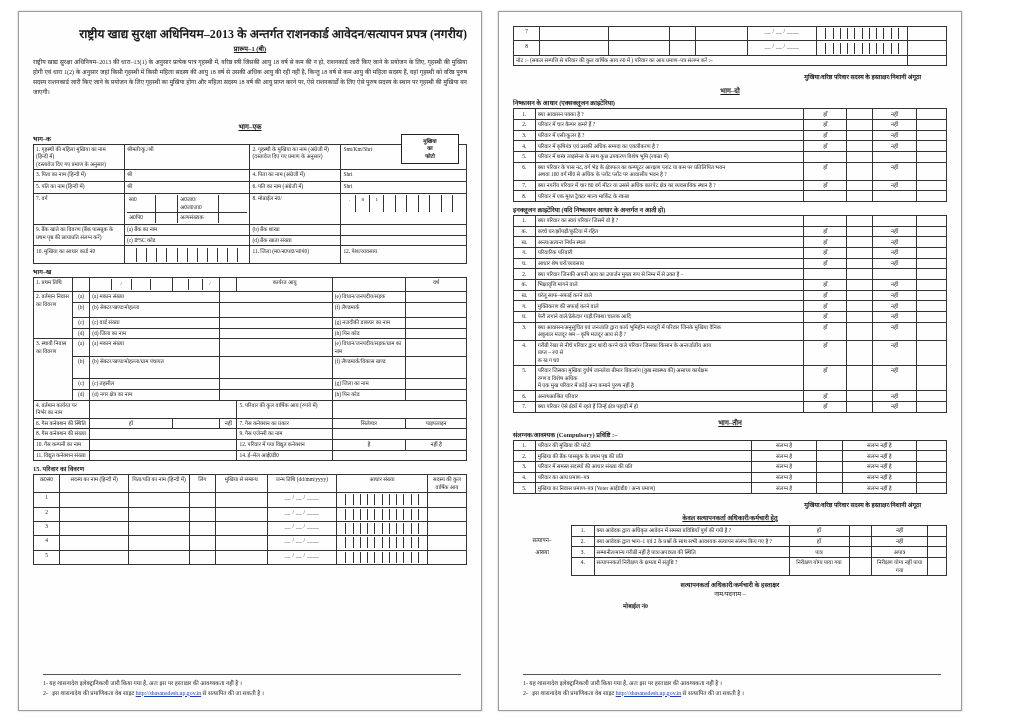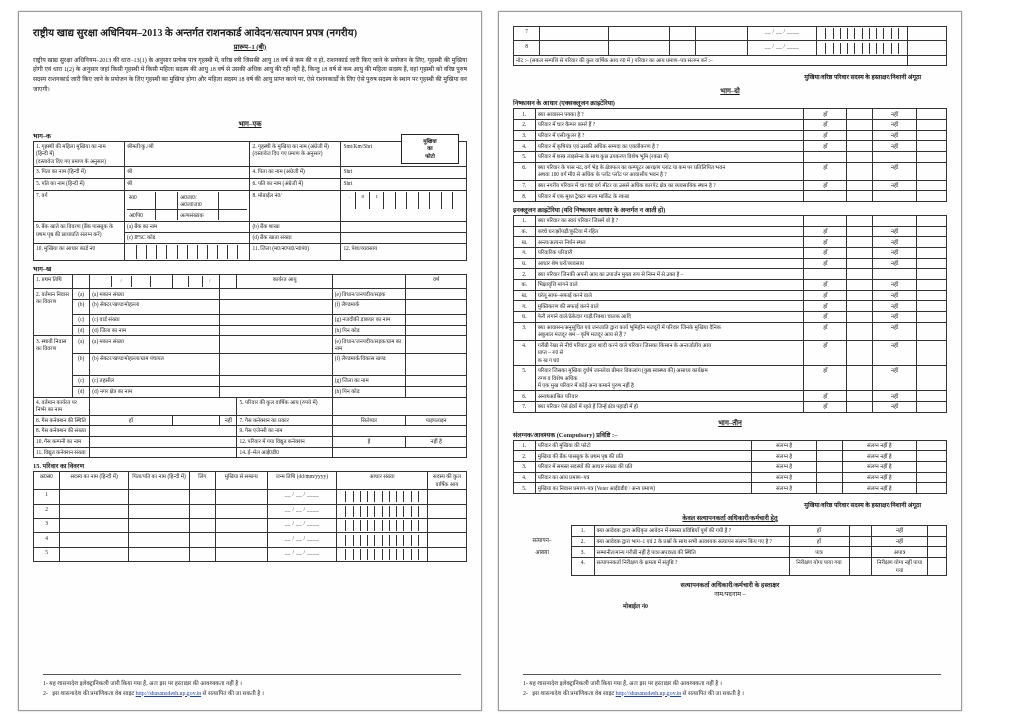--- a/index.html
+++ b/index.html
@@ -25,22 +25,22 @@
     box-shadow: 0 0 2px rgba(0,0,0,0.25);
     overflow: hidden;
   }
   #page-left  { width: 464px; height: 700px; margin: 11px 8px 11px 18px; }
   #page-right { width: 464px; height: 700px; margin: 11px 18px 11px 8px; }
 
   .inner { padding: 14px 14px 6px 14px; height: 100%; position: relative; }
 
   
   .t-title {
-    text-align: left;
-    font-size: 10px;
+    text-align: right;
+    font-size: 12px;
     font-weight: bold;
     line-height: 1.45;
     letter-spacing: .1px;
     color: #1a1a1a;
   }
   .t-sub {
     text-align: center;
     font-size: 6.6px;
     font-weight: bold;
     text-decoration: underline;

